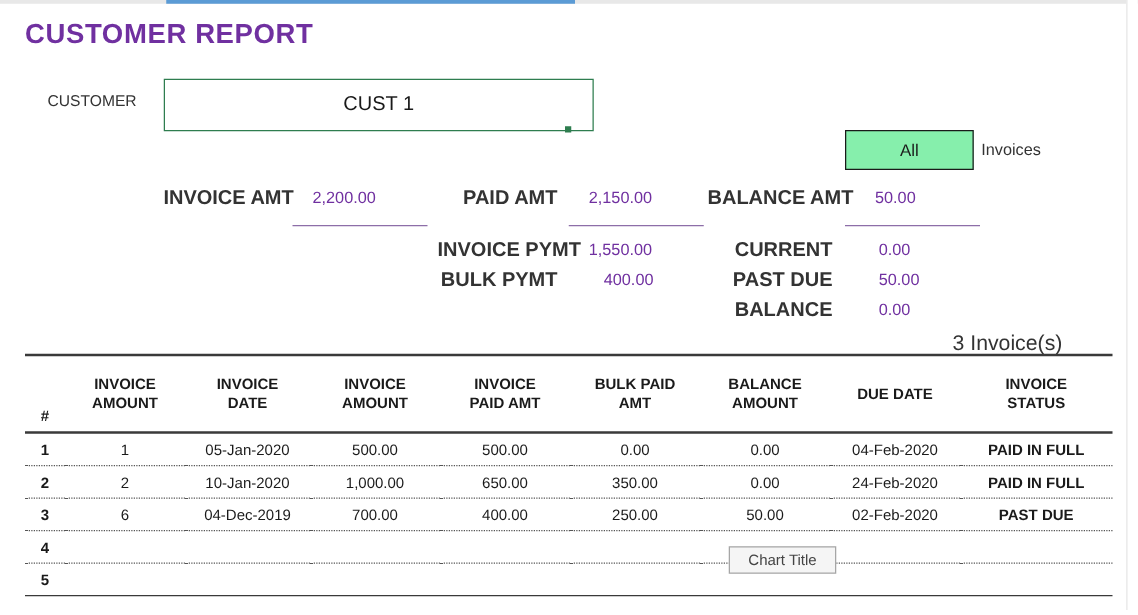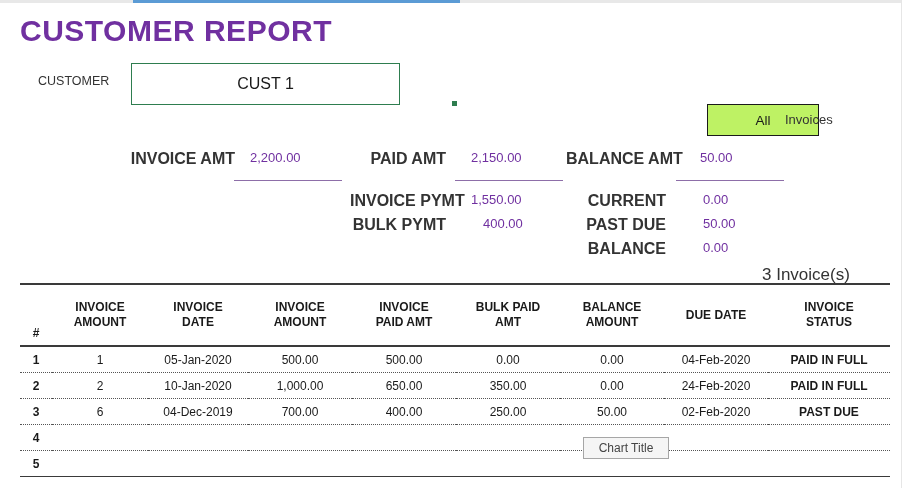--- a/index.html
+++ b/index.html
@@ -35,39 +35,39 @@
     position: absolute;
     left: 133px; top: 0;
     width: 327px; height: 3px;
     background: #5b9bd5;
   }
 
   
   .title {
     position: absolute;
     left: 20px; top: 14px;
-    font-size: 30px;
+    font-size: 22px;
     font-weight: bold;
     color: #7030a0;
     letter-spacing: 0.5px;
     white-space: nowrap;
   }
 
   
   .customer-label {
     position: absolute;
     left: 38px; top: 74px;
     font-size: 12.5px;
     color: #333333;
     white-space: nowrap;
   }
   .customer-box {
     position: absolute;
     left: 131px; top: 63px;
-    width: 269px; height: 42px;
+    width: 344px; height: 42px;
     border: 1px solid #2e7d4f;
     background: #ffffff;
     box-sizing: border-box;
     display: flex;
     align-items: center;
     justify-content: center;
   }
   .customer-value {
     font-size: 16px;
     color: #1a1a1a;
@@ -77,28 +77,27 @@
     position: absolute;
     left: 452px; top: 101px;
     width: 5px; height: 5px;
     background: #2e7d4f;
   }
 
   
   .all-box {
     position: absolute;
     left: 676px; top: 104px;
-    width: 112px; height: 32px;
+    width: 103px; height: 32px;
     border: 1px solid #1a1a1a;
-    background: #bef264;
+    background: #86efac;
     box-sizing: border-box;
     display: flex;
     align-items: center;
     justify-content: center;
-    margin-left: 31px;
   }
   .all-box span {
     font-size: 13.5px;
     color: #1a1a1a;
   }
   .invoices-word {
     position: absolute;
     left: 785px; top: 112px;
     font-size: 13px;
     color: #333333;

